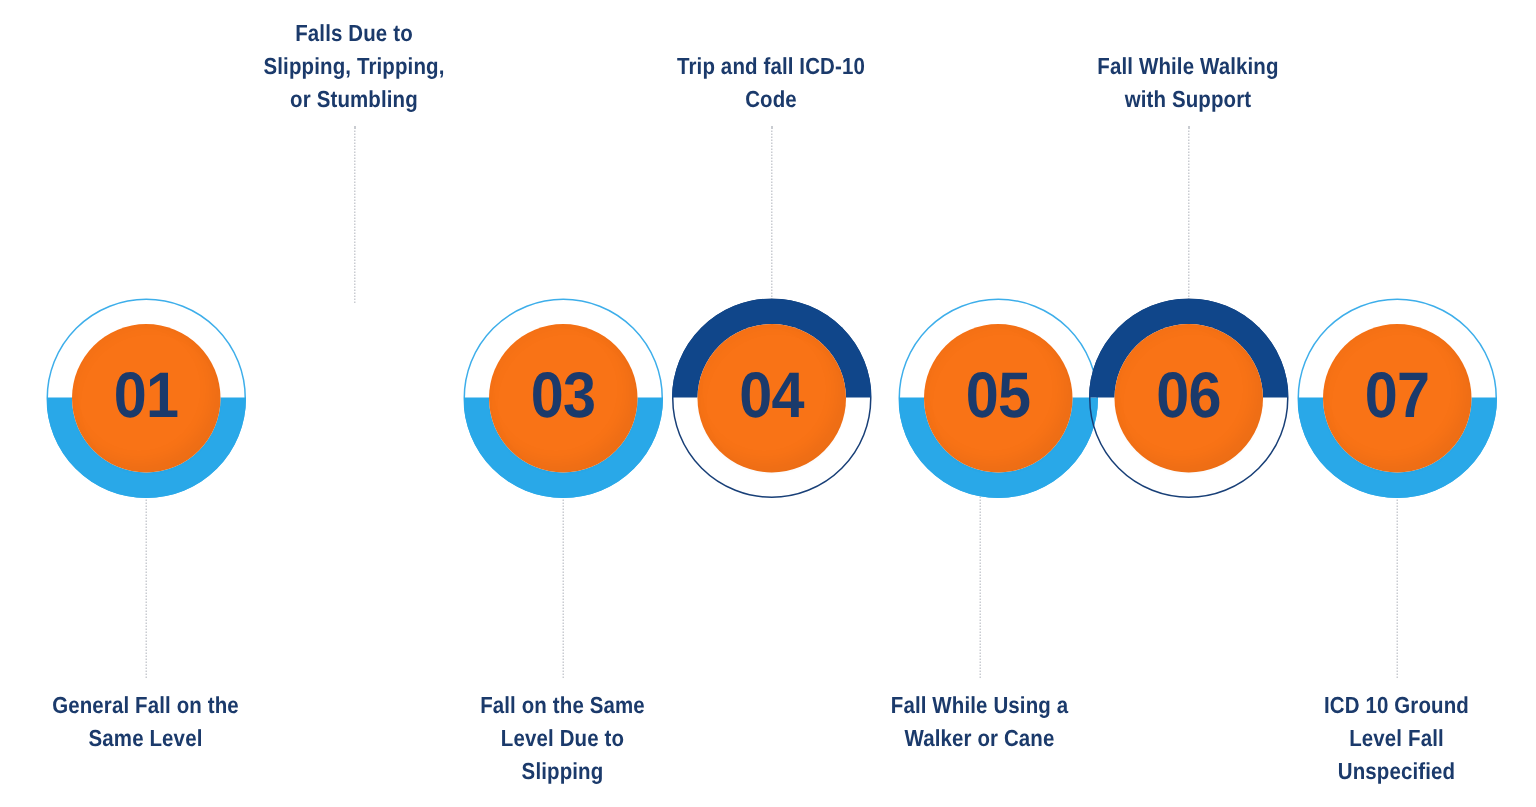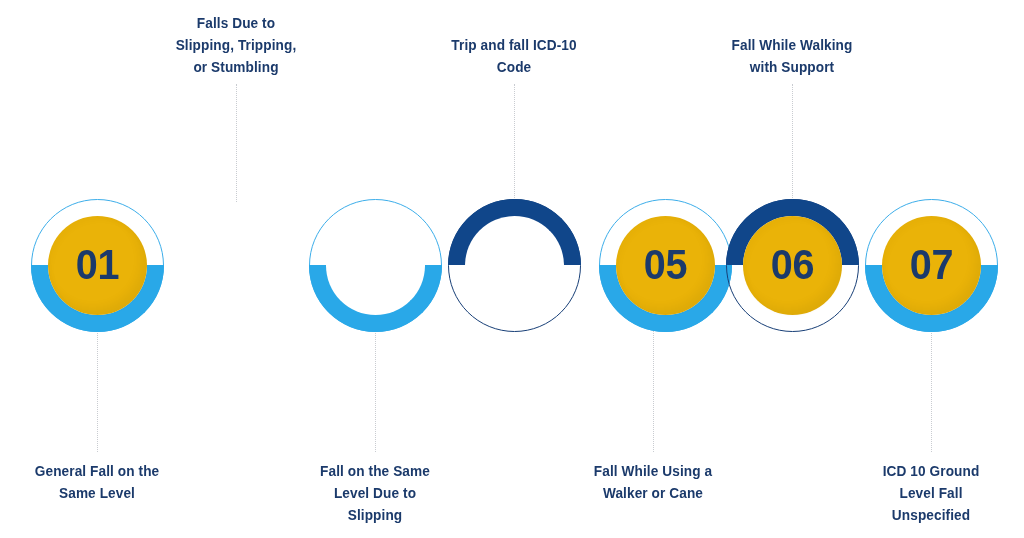--- a/index.html
+++ b/index.html
@@ -80,21 +80,21 @@
     border-top-color: #10468a;
     border-left-color: #10468a;
     border-right-color: #10468a;
     clip-path: polygon(-10% -20%, 110% -20%, 110% 50%, -10% 50%);
   }
 
   
   .ring .disc {
     position: absolute;
     border-radius: 50%;
-    background: #eab308;
+    background: #f97316;
     box-shadow:
       inset -5px -6px 11px rgba(0,0,0,0.055),
       inset 3px 4px 7px rgba(0,0,0,0.018),
       0 1px 2px rgba(0,0,0,0.02);
     display: flex;
     align-items: center;
     justify-content: center;
   }
   .ring .num {
     color: #1b3a6b;
@@ -125,27 +125,33 @@
 Slipping, Tripping,
 or Stumbling</div>
     <div class="connector" style="left: 236px; top: 84px; height: 117.5px;"></div>
     <div class="caption below" style="left: 260px; width: 230px; top: 460px;">Fall on the Same
 Level Due to
 Slipping</div>
     <div class="connector" style="left: 375px; top: 328.5px; height: 123.5px;"></div>
     <div class="ring light" style="left: 308.5px; top: 198.5px; width: 133px; height: 133px; z-index: 12;">
       <div class="outline"></div>
       <div class="arc"></div>
+      <div class="disc" style="left: 17px; top: 17px; width: 99px; height: 99px;">
+        <span class="num">03</span>
+      </div>
     </div>
     <div class="caption above" style="left: 399px; width: 230px; top: 34px;">Trip and fall ICD-10
 Code</div>
     <div class="connector" style="left: 514px; top: 84px; height: 117.5px;"></div>
     <div class="ring dark" style="left: 447.5px; top: 198.5px; width: 133px; height: 133px; z-index: 13;">
       <div class="outline"></div>
       <div class="arc"></div>
+      <div class="disc" style="left: 17px; top: 17px; width: 99px; height: 99px;">
+        <span class="num">04</span>
+      </div>
     </div>
     <div class="caption below" style="left: 538px; width: 230px; top: 460px;">Fall While Using a
 Walker or Cane</div>
     <div class="connector" style="left: 653px; top: 328.5px; height: 123.5px;"></div>
     <div class="ring light" style="left: 599px; top: 198.5px; width: 133px; height: 133px; z-index: 14;">
       <div class="outline"></div>
       <div class="arc"></div>
       <div class="disc" style="left: 17px; top: 17px; width: 99px; height: 99px;">
         <span class="num">05</span>
       </div>

